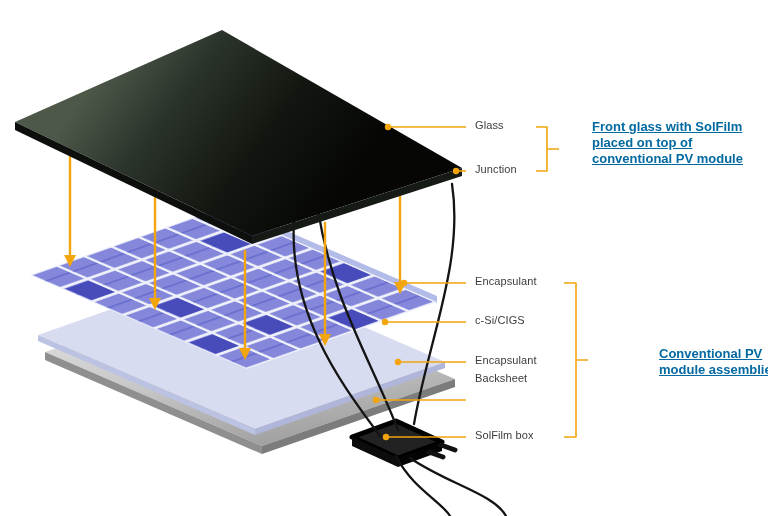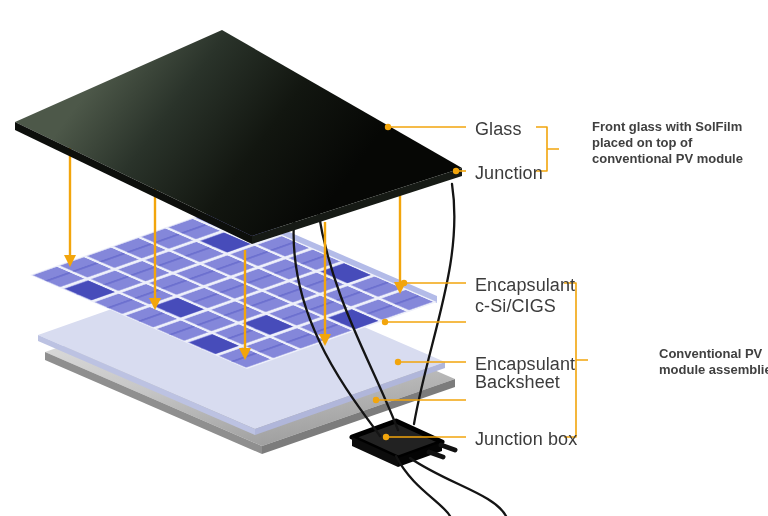--- a/index.html
+++ b/index.html
@@ -3,25 +3,25 @@
 <meta charset="utf-8">
 <style>
   html,body{margin:0;padding:0;background:#ffffff;}
   .stage{
     position:relative;width:768px;height:516px;overflow:hidden;background:#ffffff;
     font-family:"Liberation Sans",sans-serif;
   }
   .stage svg{position:absolute;left:0;top:0;}
   .layer-label{
     position:absolute;left:475px;height:17px;
-    font-size:18px;font-weight:500;color:#3c3c3c;letter-spacing:.1px;white-space:nowrap;
+    font-size:11px;font-weight:500;color:#3c3c3c;letter-spacing:.1px;white-space:nowrap;
   }
   .annotation{
-    position:absolute;font-size:13px;font-weight:700;color:#404040;
-    line-height:1.22;white-space:pre-line;
+    position:absolute;font-size:13px;font-weight:700;color:#0369a1;
+    line-height:1.22;white-space:pre-line;text-decoration:underline;
   }
 </style>
 </head>
 <body>
 
 <div class="stage">
 
   <svg width="768" height="516" viewBox="0 0 768 516">
     <defs>
       <linearGradient id="glassGrad" gradientUnits="userSpaceOnUse" x1="110" y1="60" x2="320" y2="215">
@@ -125,24 +125,24 @@
 
     <g fill="none" stroke="#f2a50c" stroke-width="1.6" stroke-linejoin="round">
       <path d="M536 127 H547 V171 H536 M547 149 H559"></path>
       <path d="M564 283 H576 V437 H564 M576 360 H588"></path>
     </g>
   </svg>
 
   <div class="layer-label" style="top:119px">Glass</div>
   <div class="layer-label" style="top:163px">Junction</div>
   <div class="layer-label" style="top:275px">Encapsulant</div>
-  <div class="layer-label" style="top:296px">c-Si/CIGS</div>
+  <div class="layer-label" style="top:314px">c-Si/CIGS</div>
   <div class="layer-label" style="top:354px">Encapsulant</div>
   <div class="layer-label" style="top:372px">Backsheet</div>
-  <div class="layer-label" style="top:429px">Junction box</div>
+  <div class="layer-label" style="top:429px">SolFilm box</div>
 
   <div class="annotation" style="left:592px;top:119px;width:170px">Front glass with SolFilm
 placed on top of
 conventional PV module</div>
   <div class="annotation" style="left:659px;top:346px;width:140px">Conventional PV
 module assemblies</div>
 
 </div>
 
 </body></html>

